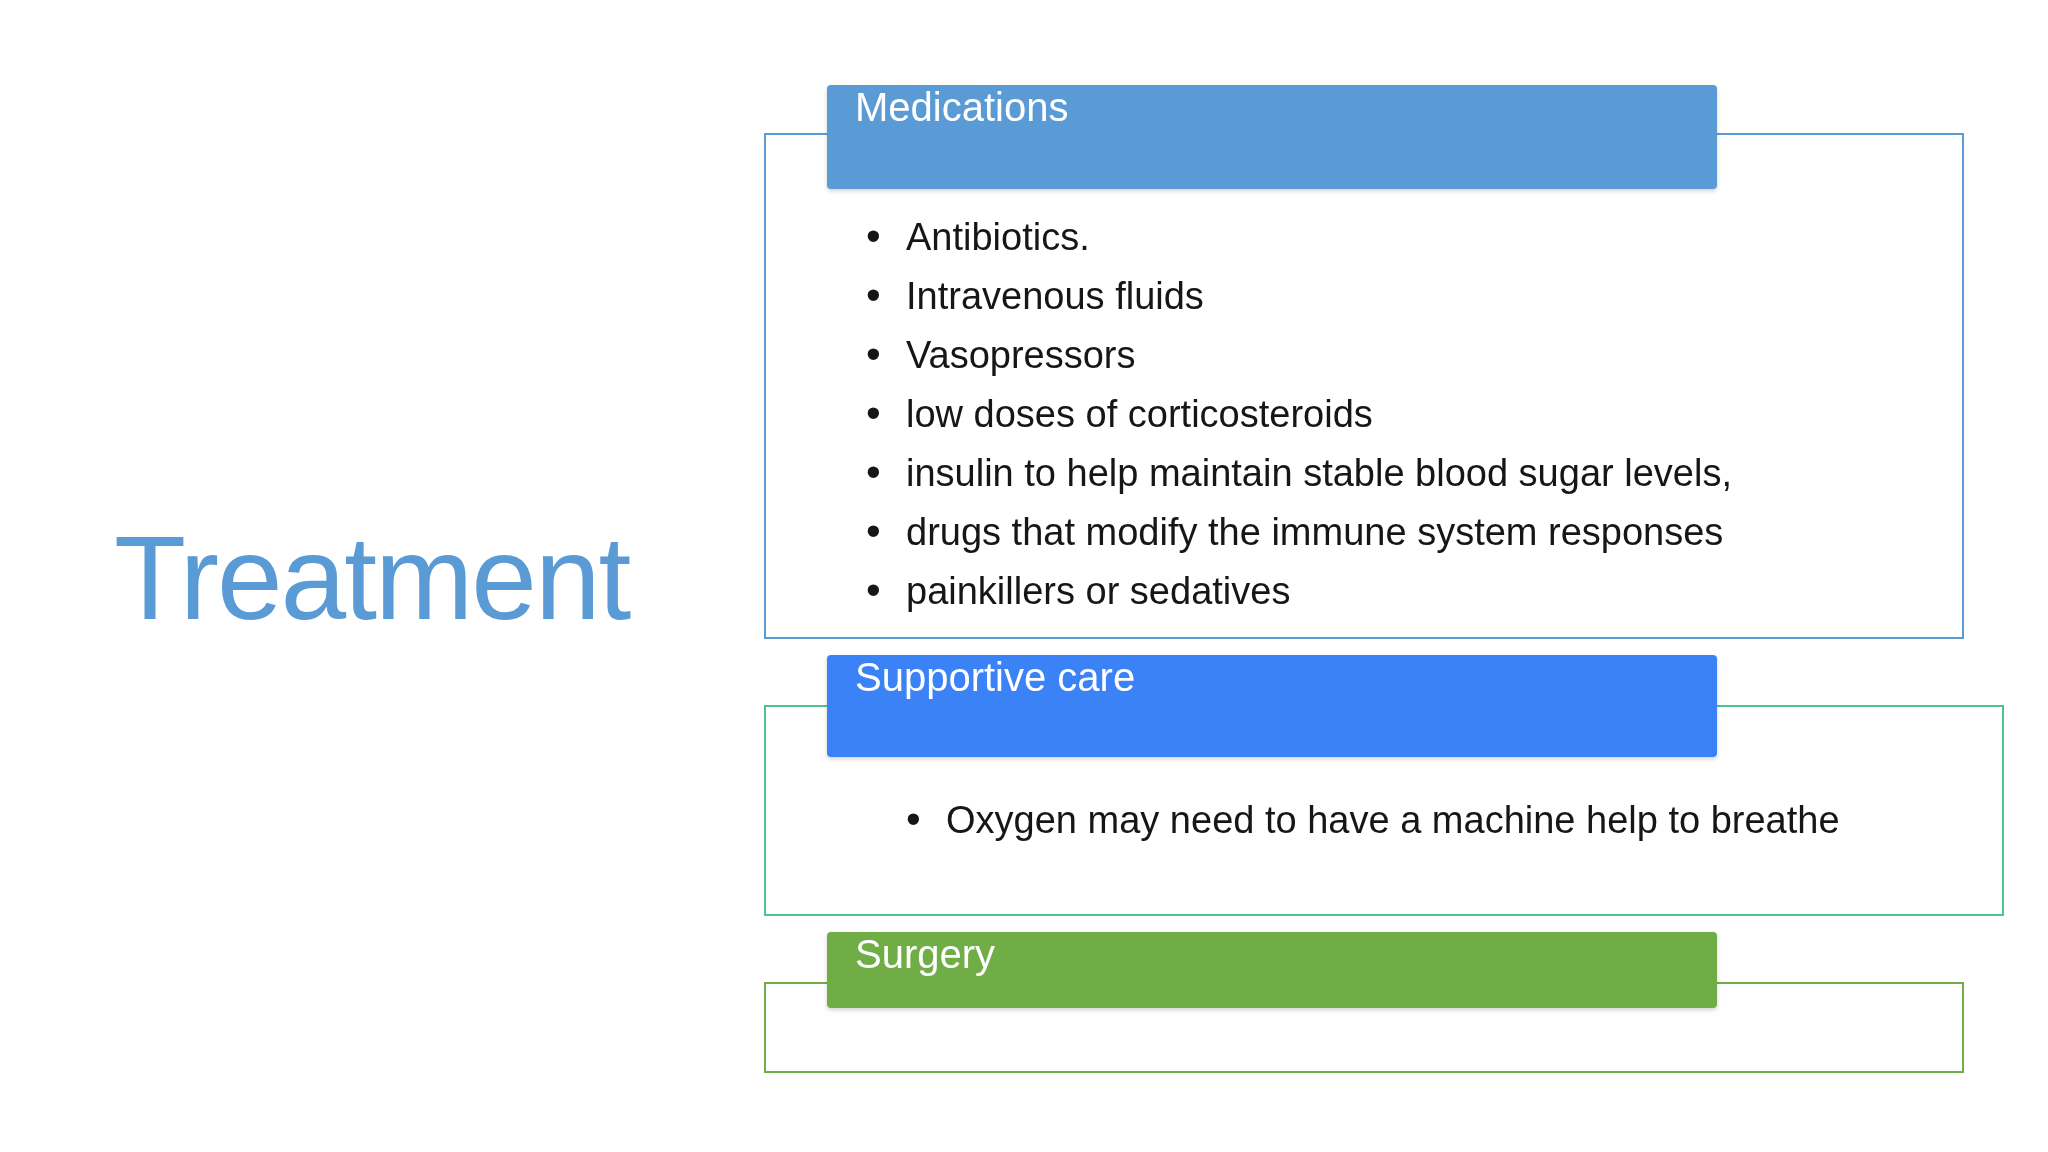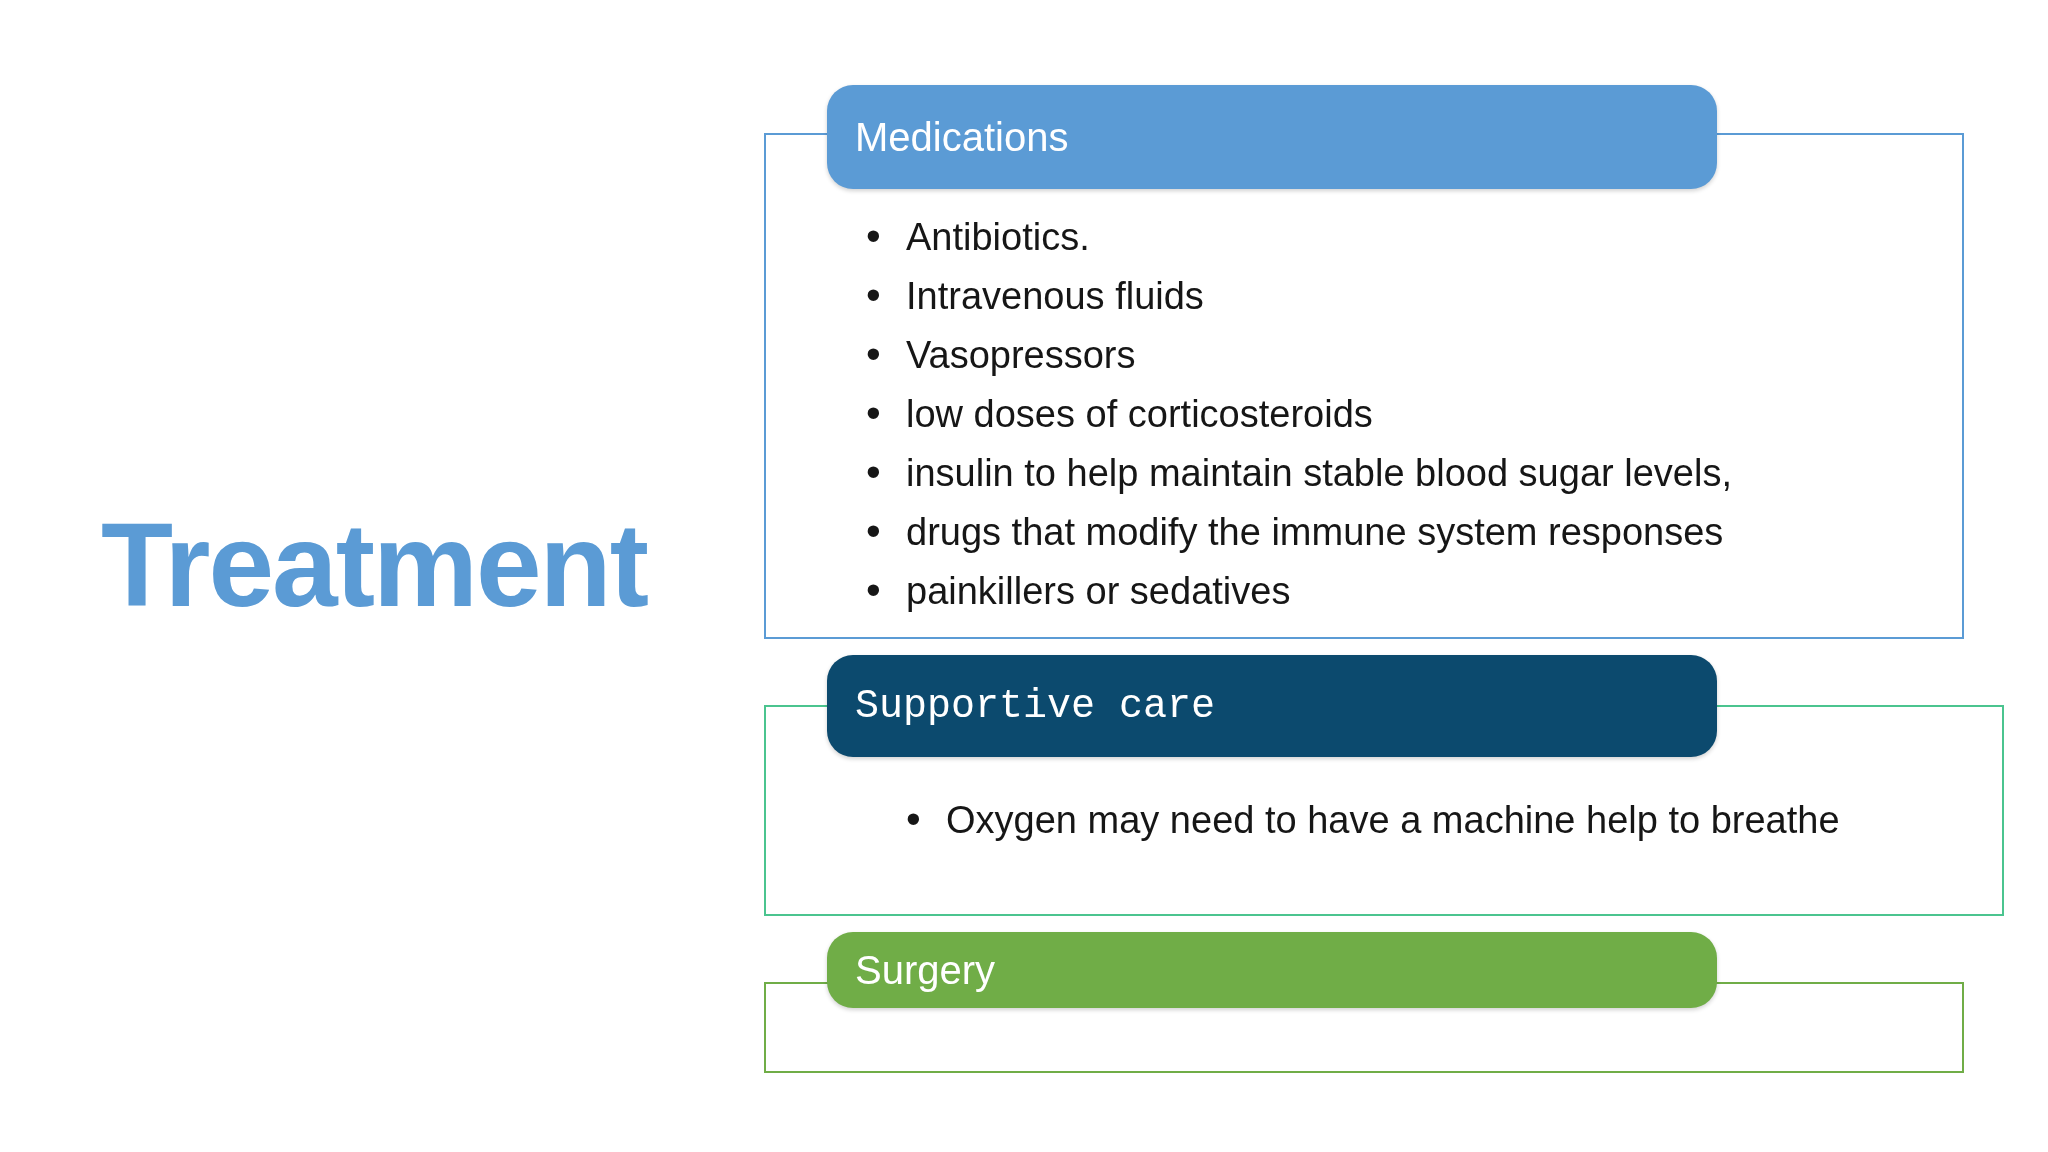--- a/index.html
+++ b/index.html
@@ -2,31 +2,31 @@
 <html><head>
 <meta charset="utf-8">
 <style>
   html,body { margin:0; padding:0; background:#ffffff; }
   .slide {
     position:relative; width:2048px; height:1152px;
     background:#ffffff; overflow:hidden;
     font-family:"Liberation Sans", sans-serif;
   }
   .slide-title {
-    position:absolute; left:100px; top:505px; margin:1px;
-    font-size:118px; font-weight:700; letter-spacing:-2px; line-height:1;text-align:center;
+    position:absolute; left:100px; top:505px; margin:14px;
+    font-size:118px; font-weight:400; letter-spacing:-2px; line-height:1;text-align:center;
   }
   .group { position:absolute; left:0; top:0; }
   .content-box {
     position:absolute; background:#ffffff;
     border:2px solid #999;
   }
   .header-badge {
-    position:absolute; border-radius:26px;
-    display:flex; align-items:center; padding-left:28px;
+    position:absolute; border-radius:4px;
+    display:flex; padding-left:28px;
     box-shadow:0 2px 4px rgba(0,0,0,0.18);
   }
   .header-label { font-size:40px; color:#ffffff; }
   .bullets {
     list-style:none; margin:0; padding:0 40px 0 140px;
     font-size:38px; line-height:59px; color:#161616;
   }
   .bullets li { position:relative; }
   .bullets li::before {
     content:"\2022"; position:absolute; left:-40px; top:-2px;
@@ -67,21 +67,21 @@
       <span class="header-label" style="color: rgb(255, 255, 255);">Medications</span>
     </div>
   </section>
 
   <section class="group g-sup">
     <div class="content-box" style="border-color: rgb(75, 196, 143); padding-left: 40px;">
       <ul class="bullets">
           <li>Oxygen may need to have a machine help to breathe</li>
         </ul>
     </div>
-    <div class="header-badge" style="background-color: #0c4a6e; font-family: Liberation Mono, monospace;">
+    <div class="header-badge" style="background-color: #3b82f6;">
       <span class="header-label" style="color: rgb(255, 255, 255);">Supportive care</span>
     </div>
   </section>
 
   <section class="group g-sur">
     <div class="content-box" style="border-color: rgb(112, 173, 71);">
       <ul class="bullets"></ul>
     </div>
     <div class="header-badge" style="background-color: rgb(112, 173, 71);">
       <span class="header-label" style="color: rgb(255, 255, 255);">Surgery</span>

